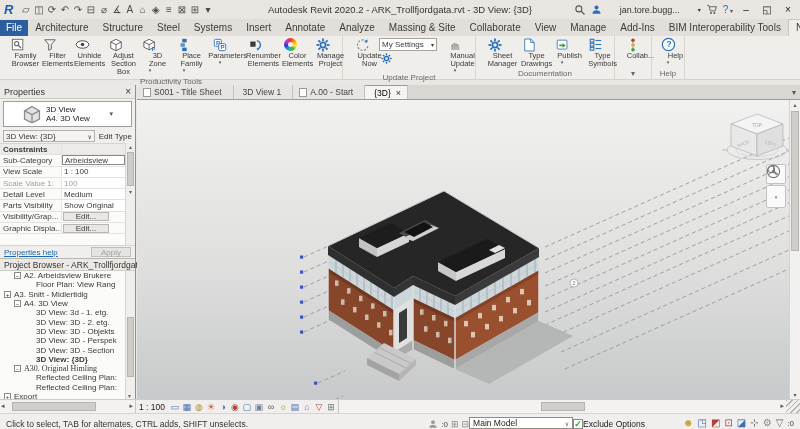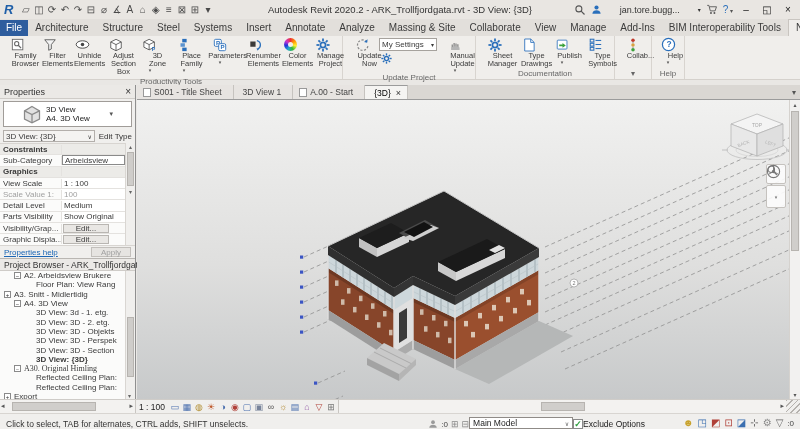--- a/index.html
+++ b/index.html
@@ -542,24 +542,20 @@
   <div class="prow section">
     <span class="plab">Constraints</span>
     <span class="pval"></span>
   </div>
 
   <div class="prow input">
     <span class="plab">Sub-Category</span>
     <span class="pval">Arbeidsview</span>
   </div>
 
-  <div class="prow section">
-    <span class="plab">Graphics</span>
-    <span class="pval"></span>
-  </div>
 
   <div class="prow value">
     <span class="plab">View Scale</span>
     <span class="pval">1 : 100</span>
   </div>
 
   <div class="prow disabled">
     <span class="plab">Scale Value 1:</span>
     <span class="pval">100</span>
   </div>

